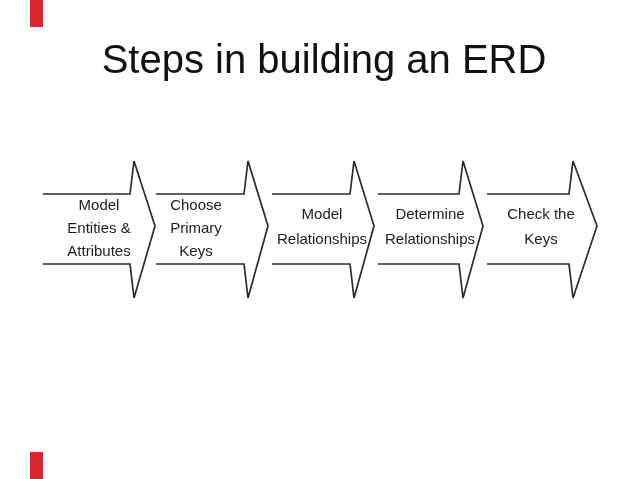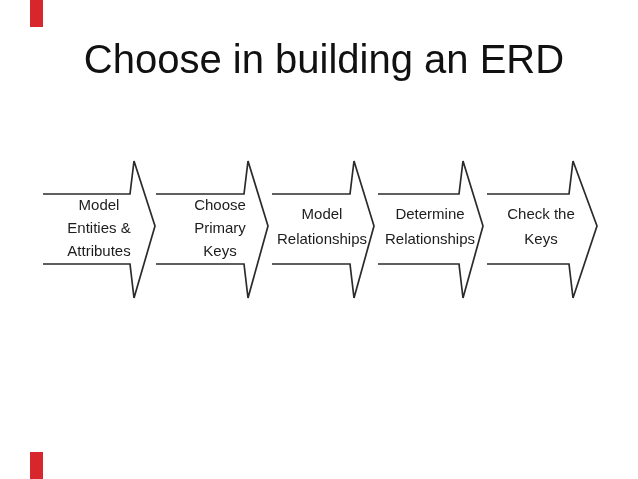--- a/index.html
+++ b/index.html
@@ -53,34 +53,34 @@
     position: absolute;
     transform: translateX(-50%);
     text-align: center;
     font-size: 15px;
     color: #1c1c1c;
     white-space: pre-line;
   }
   .step-label.lines3 { top: 193px; line-height: 23px; }
   .step-label.lines2 { top: 201px; line-height: 25px; }
   .step-label.s1 { left: 99px; }
-  .step-label.s2 { left: 220px; }
+  .step-label.s2 { left: 196px; }
   .step-label.s3 { left: 322px; }
   .step-label.s4 { left: 430px; }
   .step-label.s5 { left: 541px; }
 </style>
 </head>
 <body>
 
 <div class="slide">
 
   <div class="accent-bar top"></div>
   <div class="accent-bar bottom"></div>
 
-  <div class="slide-title">Choose in building an ERD</div>
+  <div class="slide-title">Steps in building an ERD</div>
 
   <svg class="diagram-svg" viewBox="0 0 638 479" xmlns="http://www.w3.org/2000/svg">
     <path d="M43,194 L130,194 L134,161 L155,226 L134,298 L130,264 L43,264"></path>
     <path d="M156,194 L244,194 L248,161 L268,226 L248,298 L244,264 L156,264"></path>
     <path d="M272,194 L350,194 L354,161 L374,226 L354,298 L350,264 L272,264"></path>
     <path d="M378,194 L459,194 L463,161 L483,226 L463,298 L459,264 L378,264"></path>
     <path d="M487,194 L569,194 L573,161 L597,226 L573,298 L569,264 L487,264"></path>
   </svg>
 
   <div class="step-label lines3 s1">Model

